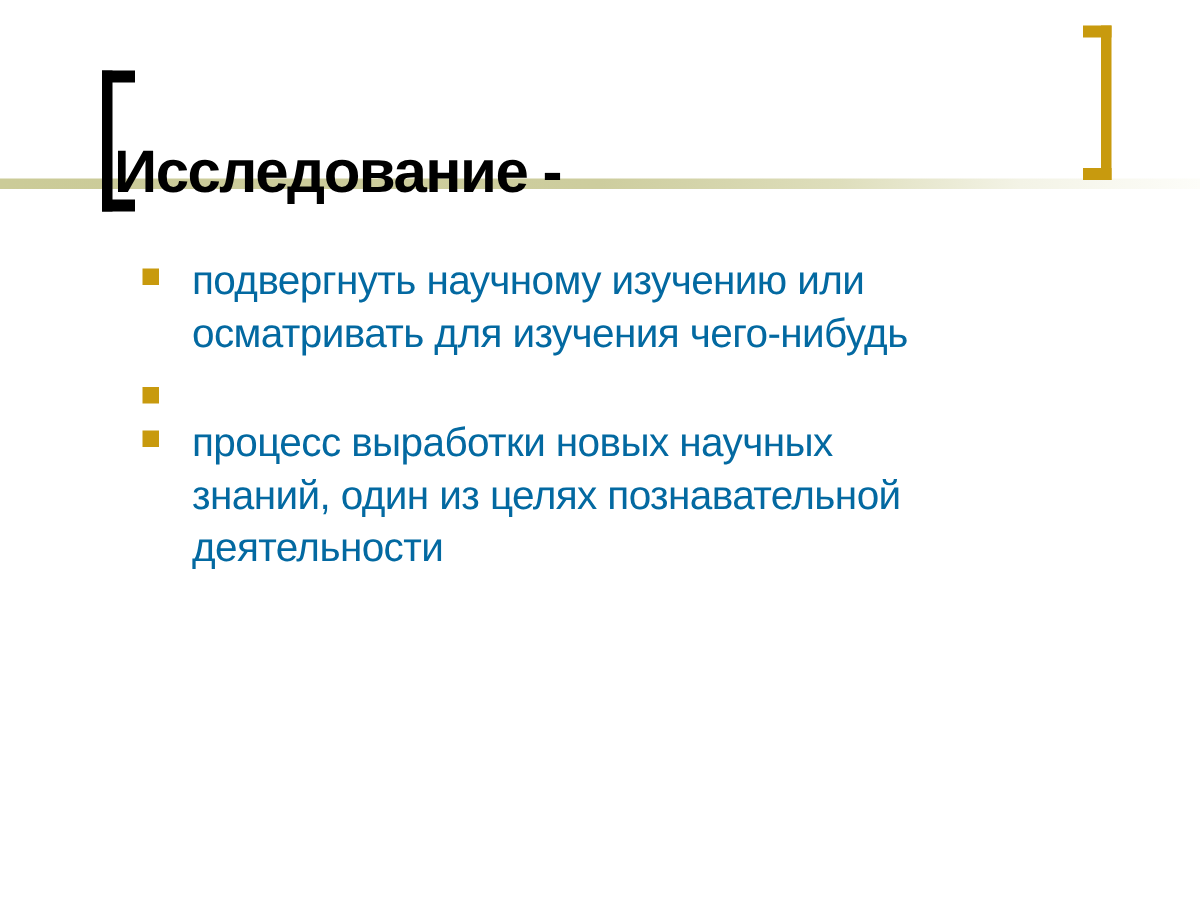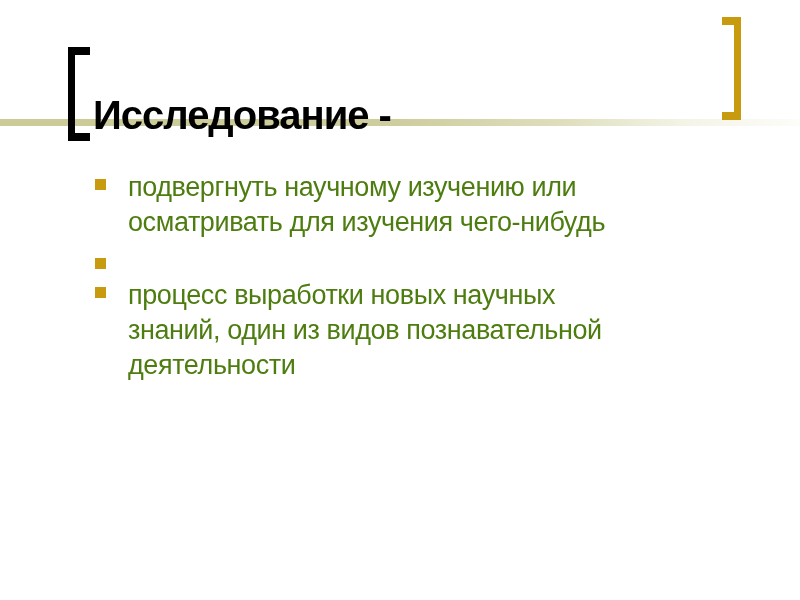--- a/index.html
+++ b/index.html
@@ -44,21 +44,21 @@
     top: 17px;
     width: 12px;
     height: 87px;
     border-right: 7px solid var(--gold);
     border-top: 8px solid var(--gold);
     border-bottom: 8px solid var(--gold);
     z-index: 2;
   }
   .slide-title {
     position: absolute;
-    left: 93px;
+    left: 76px;
     top: 66px;
     font-size: 40px;
     font-weight: bold;
     letter-spacing: -1px;
     color: #000000;
     white-space: nowrap;
     z-index: 1;
   }
   .bullet-list {
     position: absolute;
@@ -79,21 +79,21 @@
     width: 11px;
     height: 11px;
     margin-top: 9px;
     margin-right: 22px;
     background: var(--gold);
   }
   .bullet-text {
     font-size: 27px;
     line-height: 35px;
     letter-spacing: -0.4px;
-    color: #4d7c0f;
+    color: #0369a1;
     white-space: pre-line;
   }
 </style>
 </head>
 <body>
 
 <div class="slide">
 
   <div class="title-rule"></div>
 
@@ -108,18 +108,18 @@
       <span class="bullet-marker"></span>
       <span class="bullet-text">подвергнуть научному изучению или
 осматривать для изучения чего-нибудь</span>
     </li>
     <li class="bullet-item">
       <span class="bullet-marker"></span>
     </li>
     <li class="bullet-item">
       <span class="bullet-marker"></span>
       <span class="bullet-text">процесс выработки новых научных
-знаний, один из видов познавательной
+знаний, один из целях познавательной
 деятельности</span>
     </li>
   </ul>
 
 </div>
 
 </body></html>

